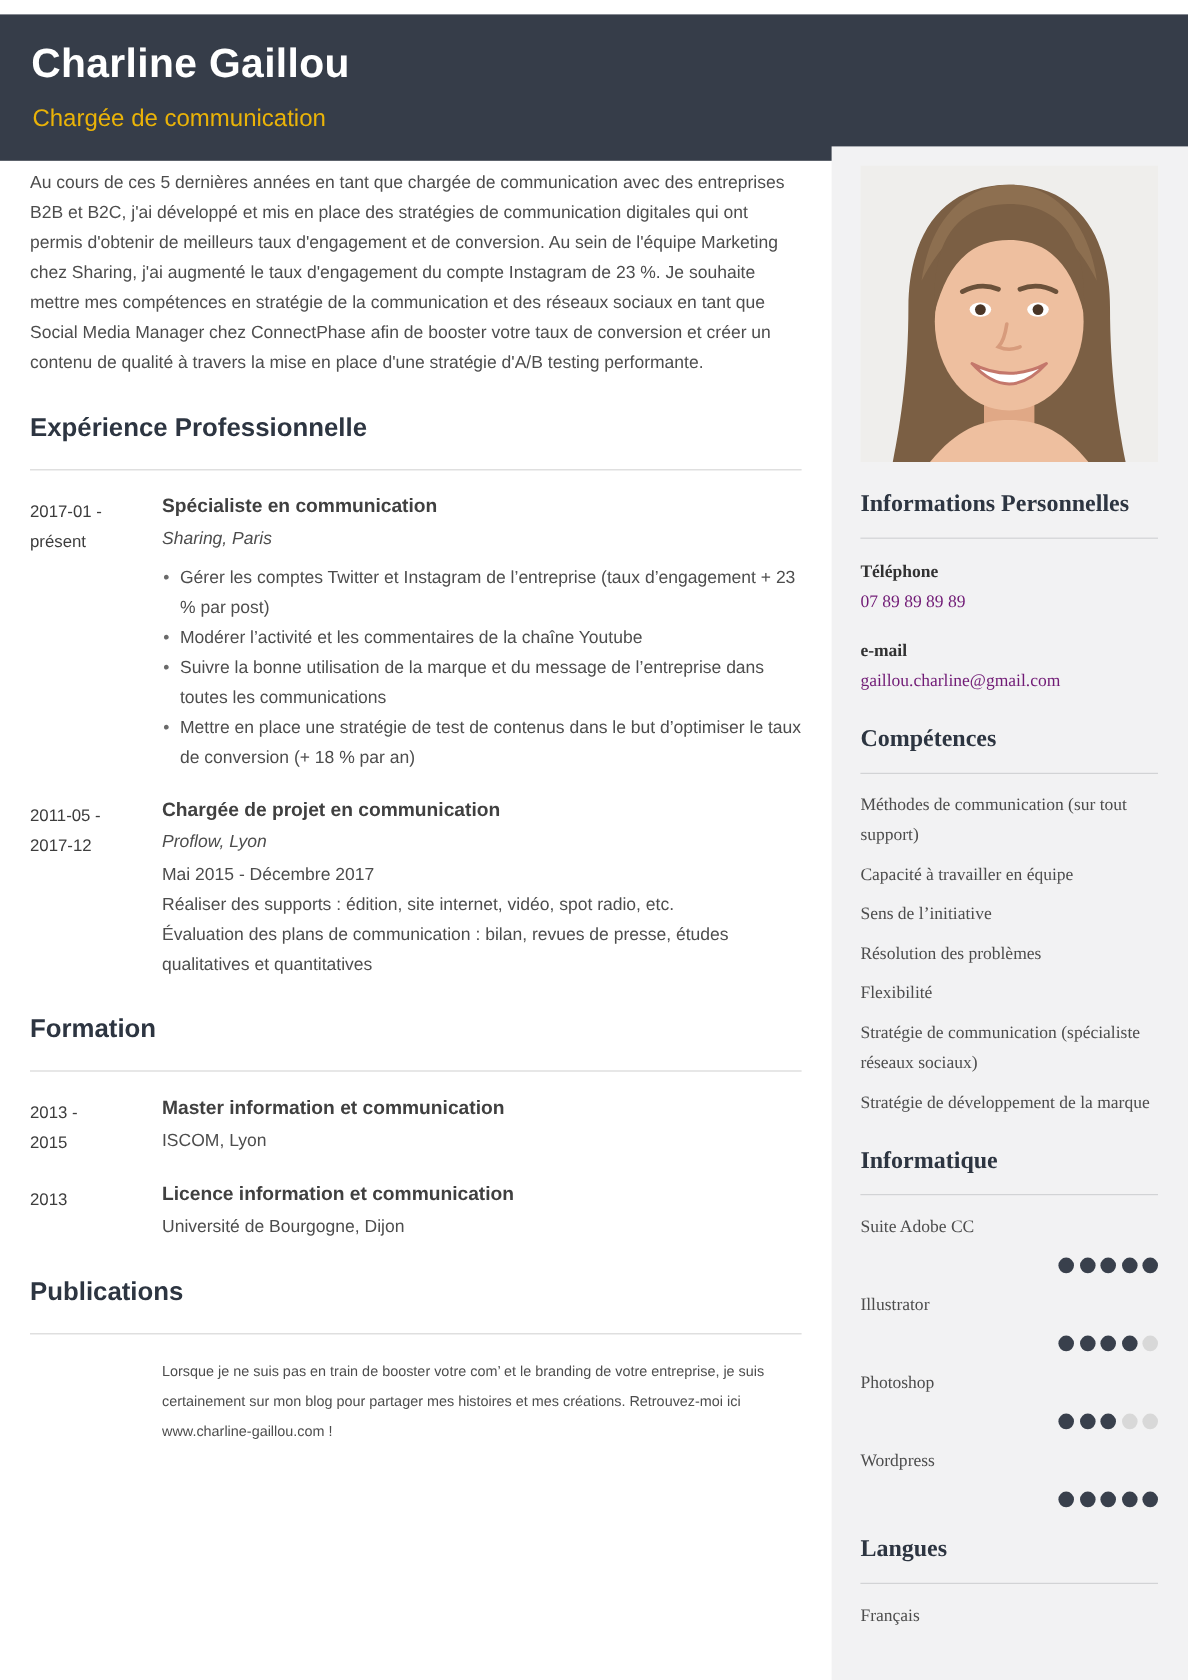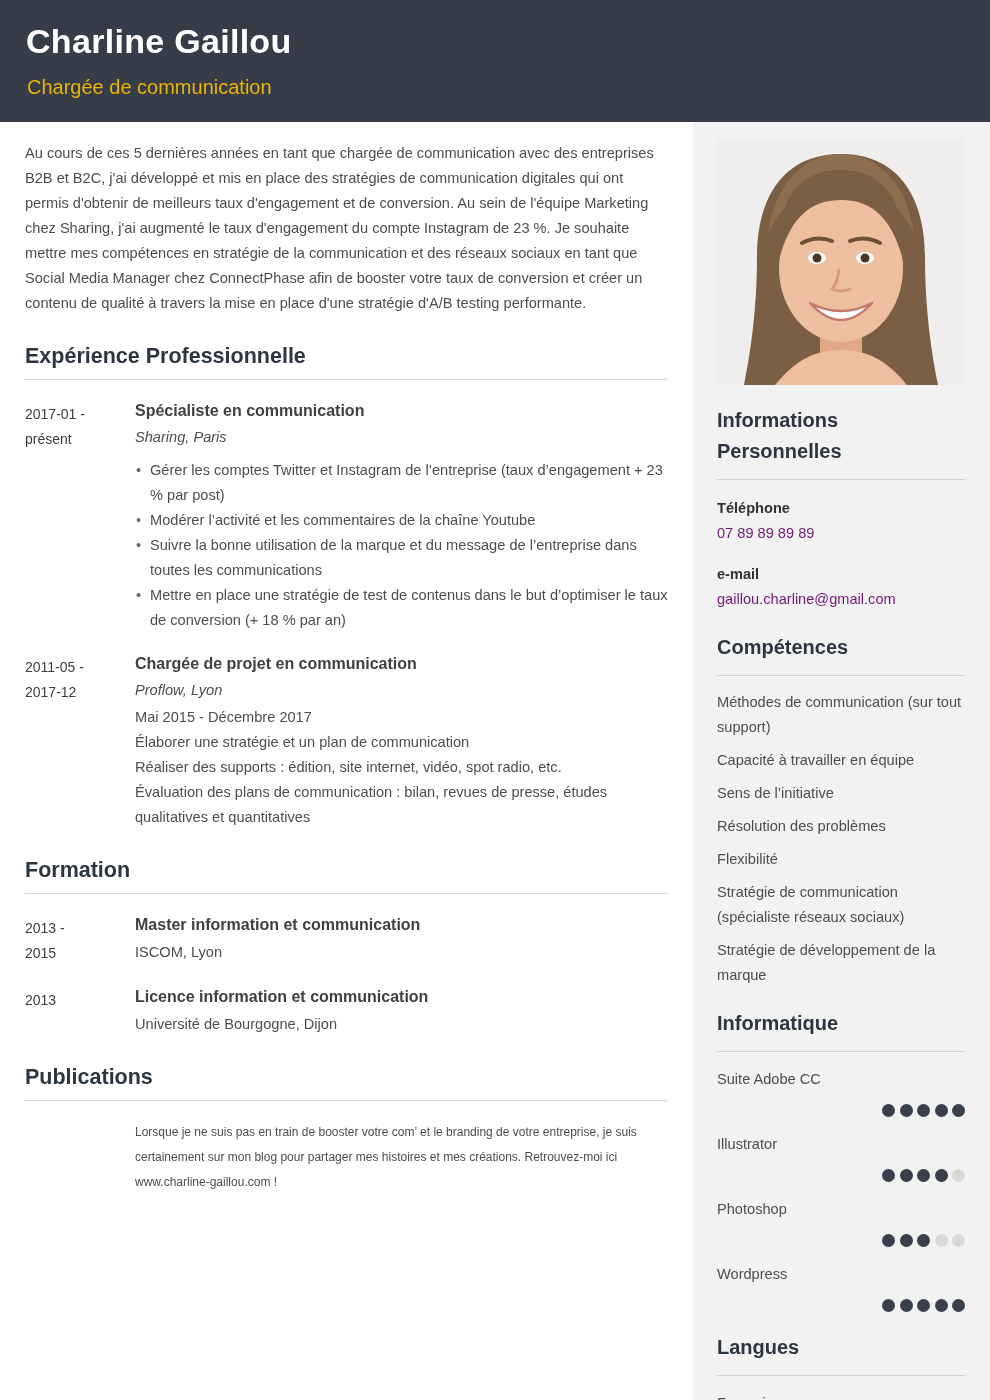--- a/index.html
+++ b/index.html
@@ -2,41 +2,41 @@
 <html><head>
 <meta charset="utf-8">
 <style>
   html,body{margin:0;padding:0;}
   body{
     width:990px;height:1400px;position:relative;background:#ffffff;
     font-family:"Liberation Sans","DejaVu Sans",sans-serif;
     -webkit-font-smoothing:antialiased;overflow:hidden;
   }
   
-  .header{position:absolute;top:0;left:0;width:990px;height:122px;background:#363d49;}
+  .header{position:absolute;top:12px;left:0;width:990px;height:122px;background:#363d49;}
   .header .name{position:absolute;left:26px;top:22px;font-size:34px;font-weight:bold;color:#ffffff;letter-spacing:.3px;}
   .header .subtitle{position:absolute;left:27px;top:76px;font-size:20px;font-weight:400;color:#eab308;}
   
   .main{position:absolute;left:25px;top:122px;width:643px;}
   .summary{margin:19px 0 0;font-size:14.6px;line-height:25px;color:#4d4d4d;}
-  h2.section{margin:28px 0 0;padding-bottom:10px;border-bottom:1px solid #d8d8d8;
+  h2.section{margin:28px 0 0;padding-bottom:22px;border-bottom:1px solid #d8d8d8;
     font-size:21.5px;font-weight:bold;color:#2d3541;}
   .entry{display:grid;grid-template-columns:110px 1fr;margin-top:19px;}
   .dates{font-size:14px;font-weight:normal;color:#3d3d3d;line-height:25px;padding-top:3px;}
   .jobtitle{font-size:16px;font-weight:bold;color:#404040;line-height:24px;}
   .company{font-style:italic;font-size:14.6px;color:#4d4d4d;line-height:25px;margin-top:2px;}
   ul.bullets{margin:8px 0 0;padding:0;list-style:none;}
   ul.bullets li{position:relative;padding-left:15px;font-size:14.6px;color:#4d4d4d;line-height:25px;}
   ul.bullets li::before{content:"\2022";position:absolute;left:1px;color:#6a6a6a;}
   .descline{font-size:14.6px;color:#4d4d4d;line-height:25px;margin:0;}
   .desc-block{margin-top:2px;}
   .pub-text{font-size:12px;color:#4d4d4d;line-height:25px;margin-top:0;}
   
   .sidebar{position:absolute;left:693px;top:122px;width:297px;height:1278px;background:#f2f2f3;
-    box-sizing:border-box;padding:16px 25px 0 24px;}
+    box-sizing:border-box;padding:16px 25px 0 24px;font-family:Liberation Serif, serif;}
   .photo{display:block;width:248px;height:247px;}
   h3.side{margin:20px 0 0;padding-bottom:12px;border-bottom:1px solid #d2d3d5;
     font-size:20px;font-weight:bold;color:#2d3541;line-height:31px;}
   .contact-label{font-size:14.6px;font-weight:bold;color:#323232;line-height:25px;margin-top:16px;}
   .contact-value{font-size:14.6px;color:#701a75;line-height:25px;}
   .skill-list{margin-top:14px;}
   .skill-item{font-size:14.6px;color:#4d4d4d;line-height:25px;margin-bottom:8px;}
   .rating-row{margin-top:15px;}
   .rating-label{font-size:14.6px;color:#4d4d4d;line-height:25px;}
   .rating-dots{display:flex;justify-content:flex-end;gap:4.5px;margin-top:12px;}
@@ -77,21 +77,20 @@
   <div class="entry">
     <div class="dates">
       <div>2011-05 -</div>
       <div>2017-12</div>
     </div>
     <div>
       <div class="jobtitle">Chargée de projet en communication</div>
       <div class="company">Proflow, Lyon</div>
       <div class="desc-block">
         <p class="descline">Mai 2015 - Décembre 2017</p>
-        <p class="descline">Élaborer une stratégie et un plan de communication</p>
         <p class="descline">Réaliser des supports : édition, site internet, vidéo, spot radio, etc.</p>
         <p class="descline">Évaluation des plans de communication : bilan, revues de presse, études qualitatives et quantitatives</p>
       </div>
     </div>
   </div>
 
   <h2 class="section">Formation</h2>
 
   <div class="entry">
     <div class="dates">

